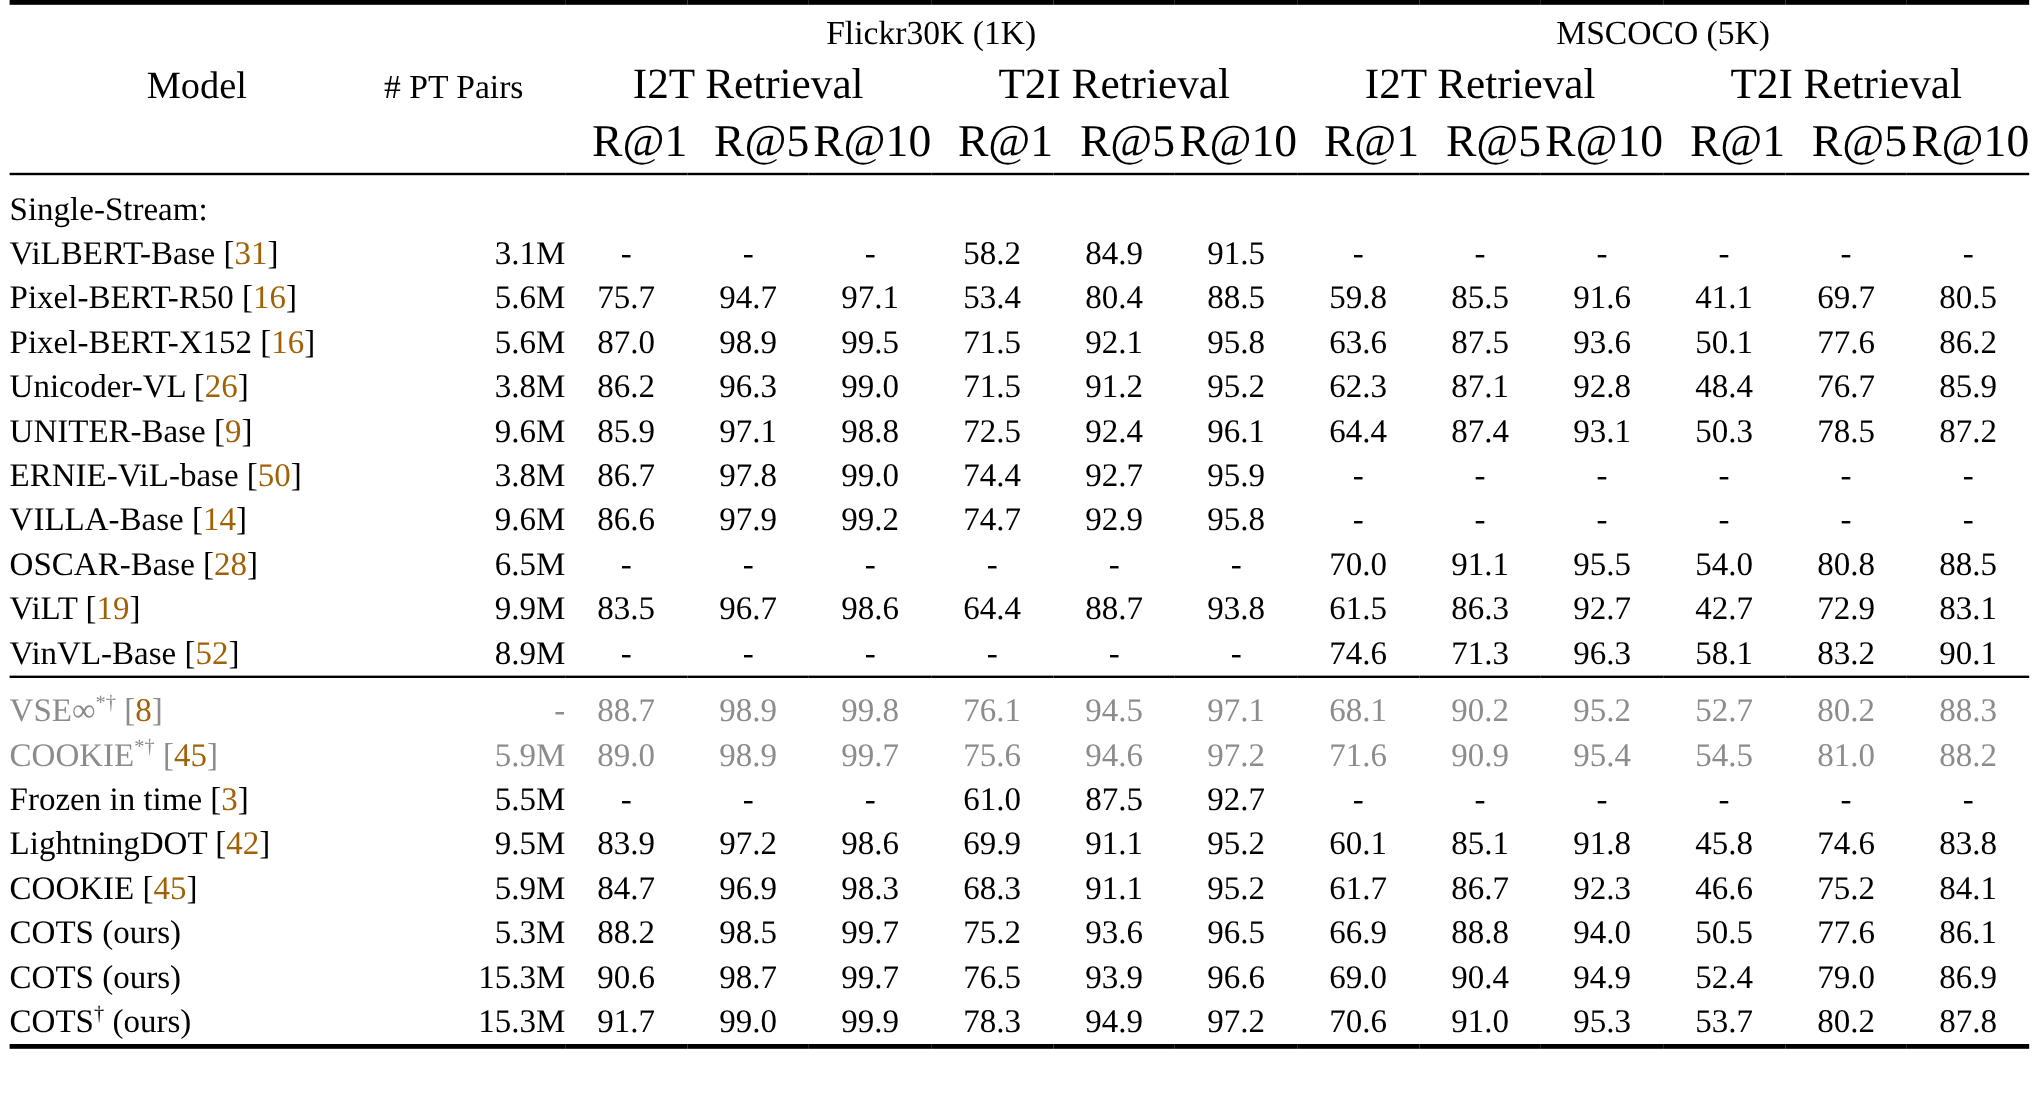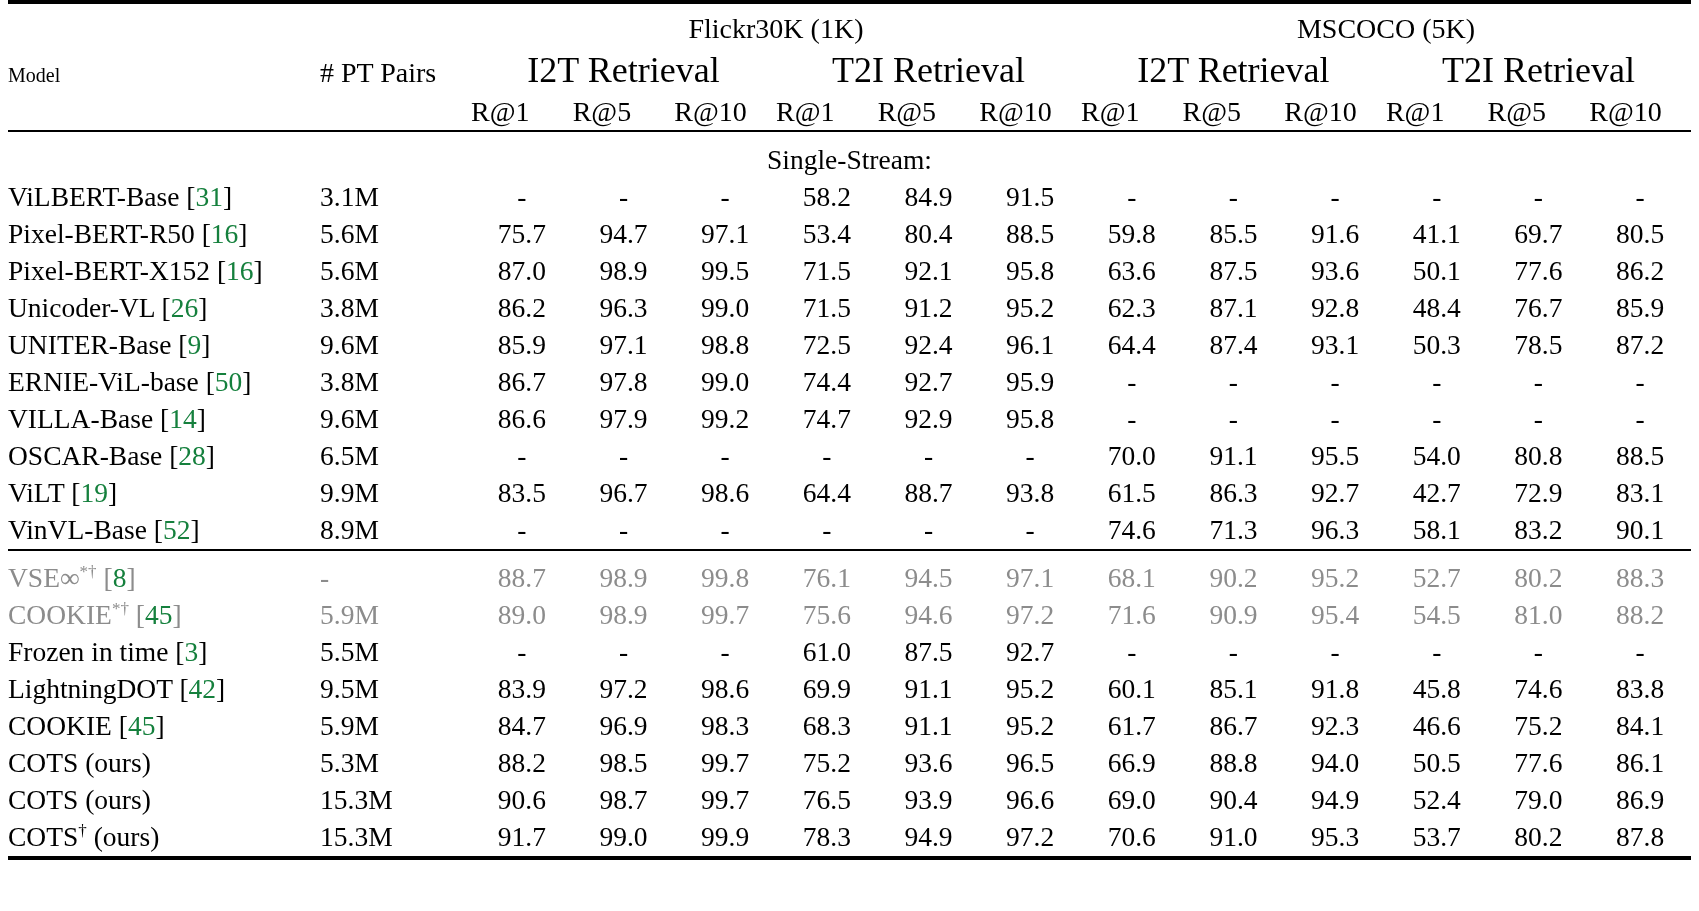--- a/index.html
+++ b/index.html
@@ -50,56 +50,56 @@
     font-size: 28px;
     line-height: 1.28;
     padding-bottom: 1px;
   }
   .sub-title {
     text-align: center;
     font-size: 36px;
     line-height: 1.28;
   }
   .metric {
-    text-align: left;
-    font-size: 28px;
+    text-align: right;
+    font-size: 38px;
     line-height: 1.34;
     padding-bottom: 2px;
   }
   .model-head {
-    text-align: left;
-    font-size: 20px;
+    text-align: center;
+    font-size: 32px;
     line-height: 1.3;
     padding-left: 6px;
   }
   .pt-head {
     font-size: 28px;
     line-height: 1.3;
   }
 
   
   tr.data-row td { line-height: 1.33; height: 37px; }
   td.model {
     text-align: left;
     padding-left: 6px;
   }
-  td.pt { text-align: left; }
+  td.pt { text-align: right; }
   td.num { text-align: center; }
 
   .section-head {
     font-weight: bold;
-    text-align: center;
+    text-align: left;
     padding-left: 6px;
     line-height: 1.35;
     height: 38px;
   }
 
   .bold { font-weight: bold; }
   .grayrow td, .grayrow .cite-br { color: #8c8c8c; }
-  .cite-num { color: #15803d; }
+  .cite-num { color: #a16207; }
   .cite-br { color: inherit; }
   sup {
     font-size: 0.62em;
     vertical-align: super;
     line-height: 0;
   }
 </style>
 </head>
 <body>
 

